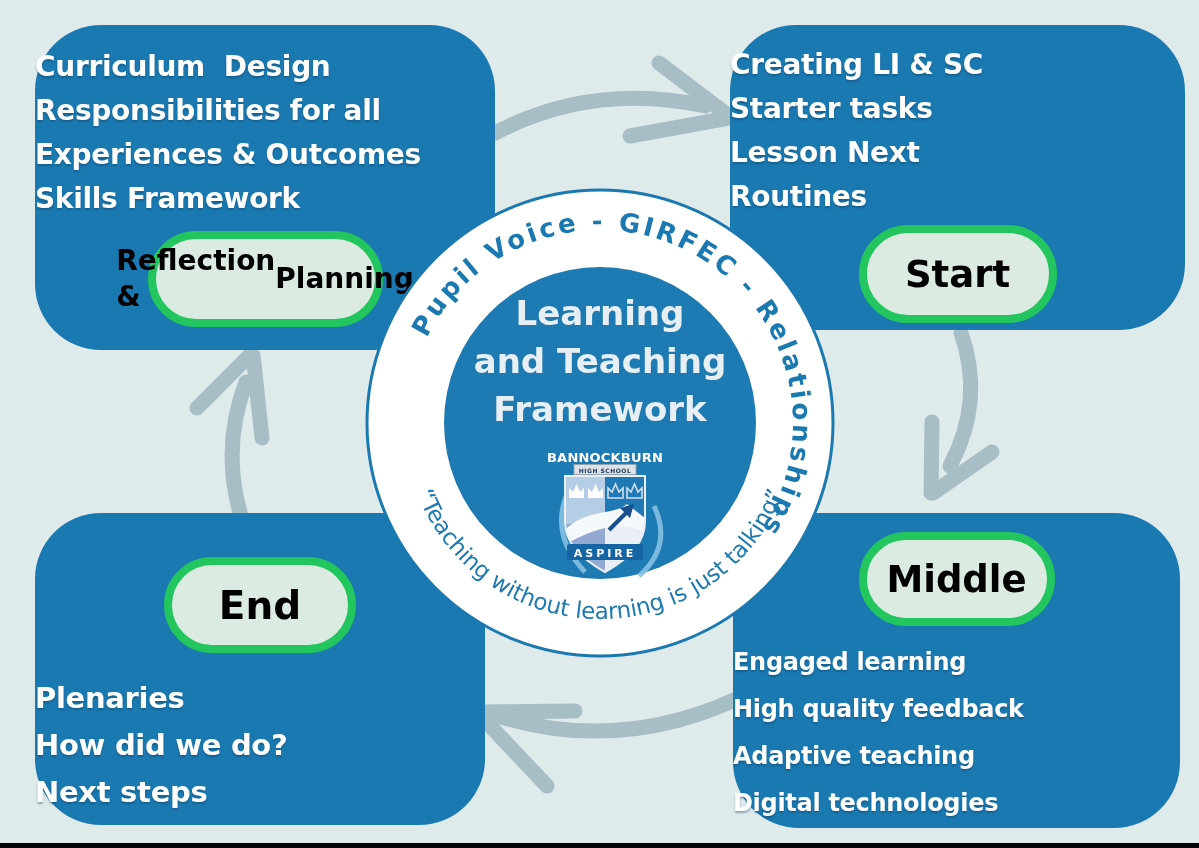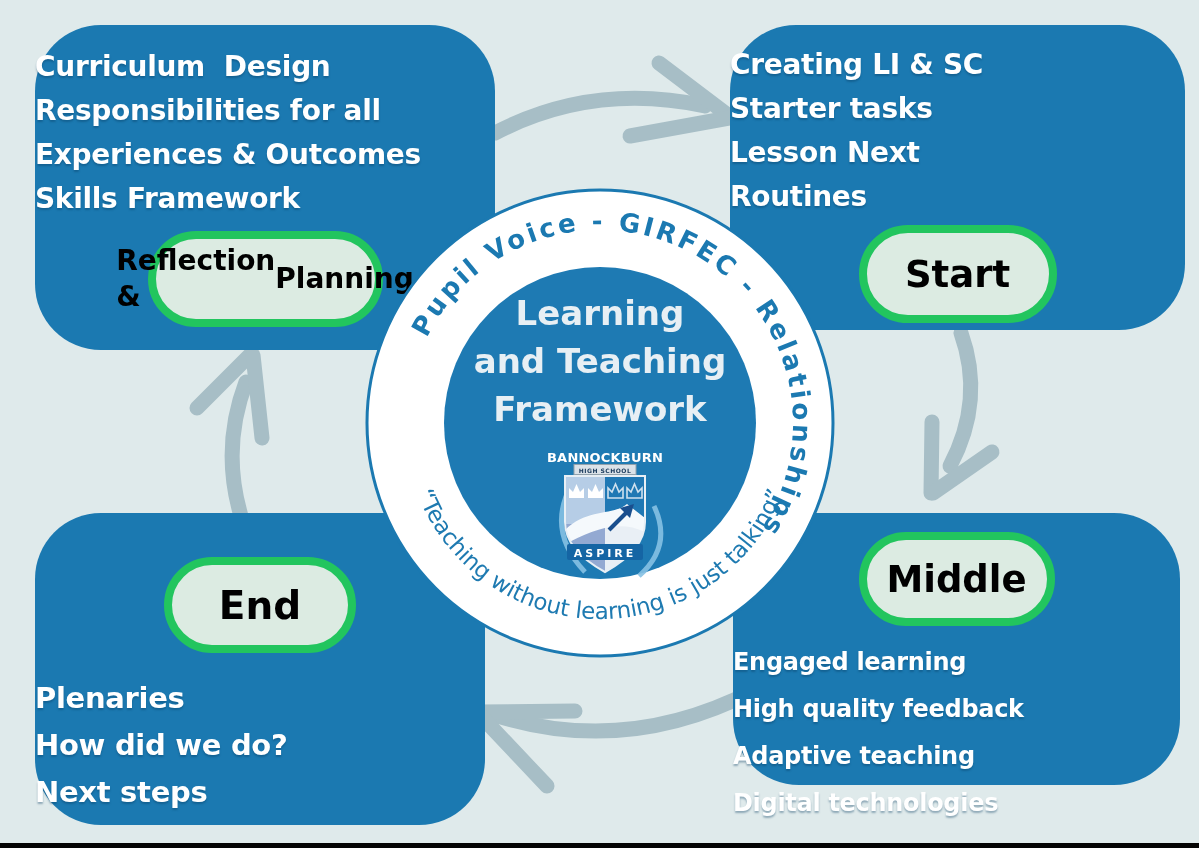--- a/index.html
+++ b/index.html
@@ -26,21 +26,21 @@
     color:#000000; font-weight:bold; margin:0 auto; box-sizing:border-box;
     display:flex; justify-content:center; align-items:center;
   }
   .pill-tl { width:235px; height:96px; margin-top:10px; font-size:28px; line-height:36px; }
   .pill-tr { width:198px; height:98px; margin-top:6px;  font-size:37px; }
   .pill-bl { width:192px; height:96px; font-size:39px; }
   .pill-br { width:196px; height:94px; font-size:37px; }
   #box-tl { left:35px;  top:25px;  width:460px; height:325px; padding-top:20px; }
   #box-tr { left:730px; top:25px;  width:455px; height:305px; padding-top:18px; }
   #box-bl { left:35px;  top:513px; width:450px; height:312px; padding-top:44px; }
-  #box-br { left:733px; top:513px; width:447px; height:272px; padding-top:19px; }
+  #box-br { left:733px; top:513px; width:447px; height:315px; padding-top:19px; }
   .bl-lines { margin-top:22px; }
   .br-lines { margin-top:13px; }
   .medallion { position:absolute; left:355px; top:178px; z-index:3; }
   .ring-text-top  { font-weight:bold; font-size:26px; letter-spacing:3px;  fill:#1b79b1; }
   .ring-text-bottom { font-size:23px; letter-spacing:-0.2px; fill:#1e7ab1; font-weight:500; }
   .center-title { font-weight:bold; font-size:34px; fill:#e7eff4; text-anchor:middle; }
   .crest-name   { font-weight:bold; font-size:13px; fill:#ffffff; text-anchor:middle; letter-spacing:0.2px; }
   .crest-sub    { font-size:6px; fill:#1a3a5c; text-anchor:middle; font-weight:bold; letter-spacing:0.5px; }
   .crest-motto  { font-weight:bold; font-size:11px; fill:#ffffff; text-anchor:middle; letter-spacing:3px; }
   .bottom-bar { position:absolute; left:0; bottom:0; width:100%; height:5px; background:#040404; z-index:5; }

